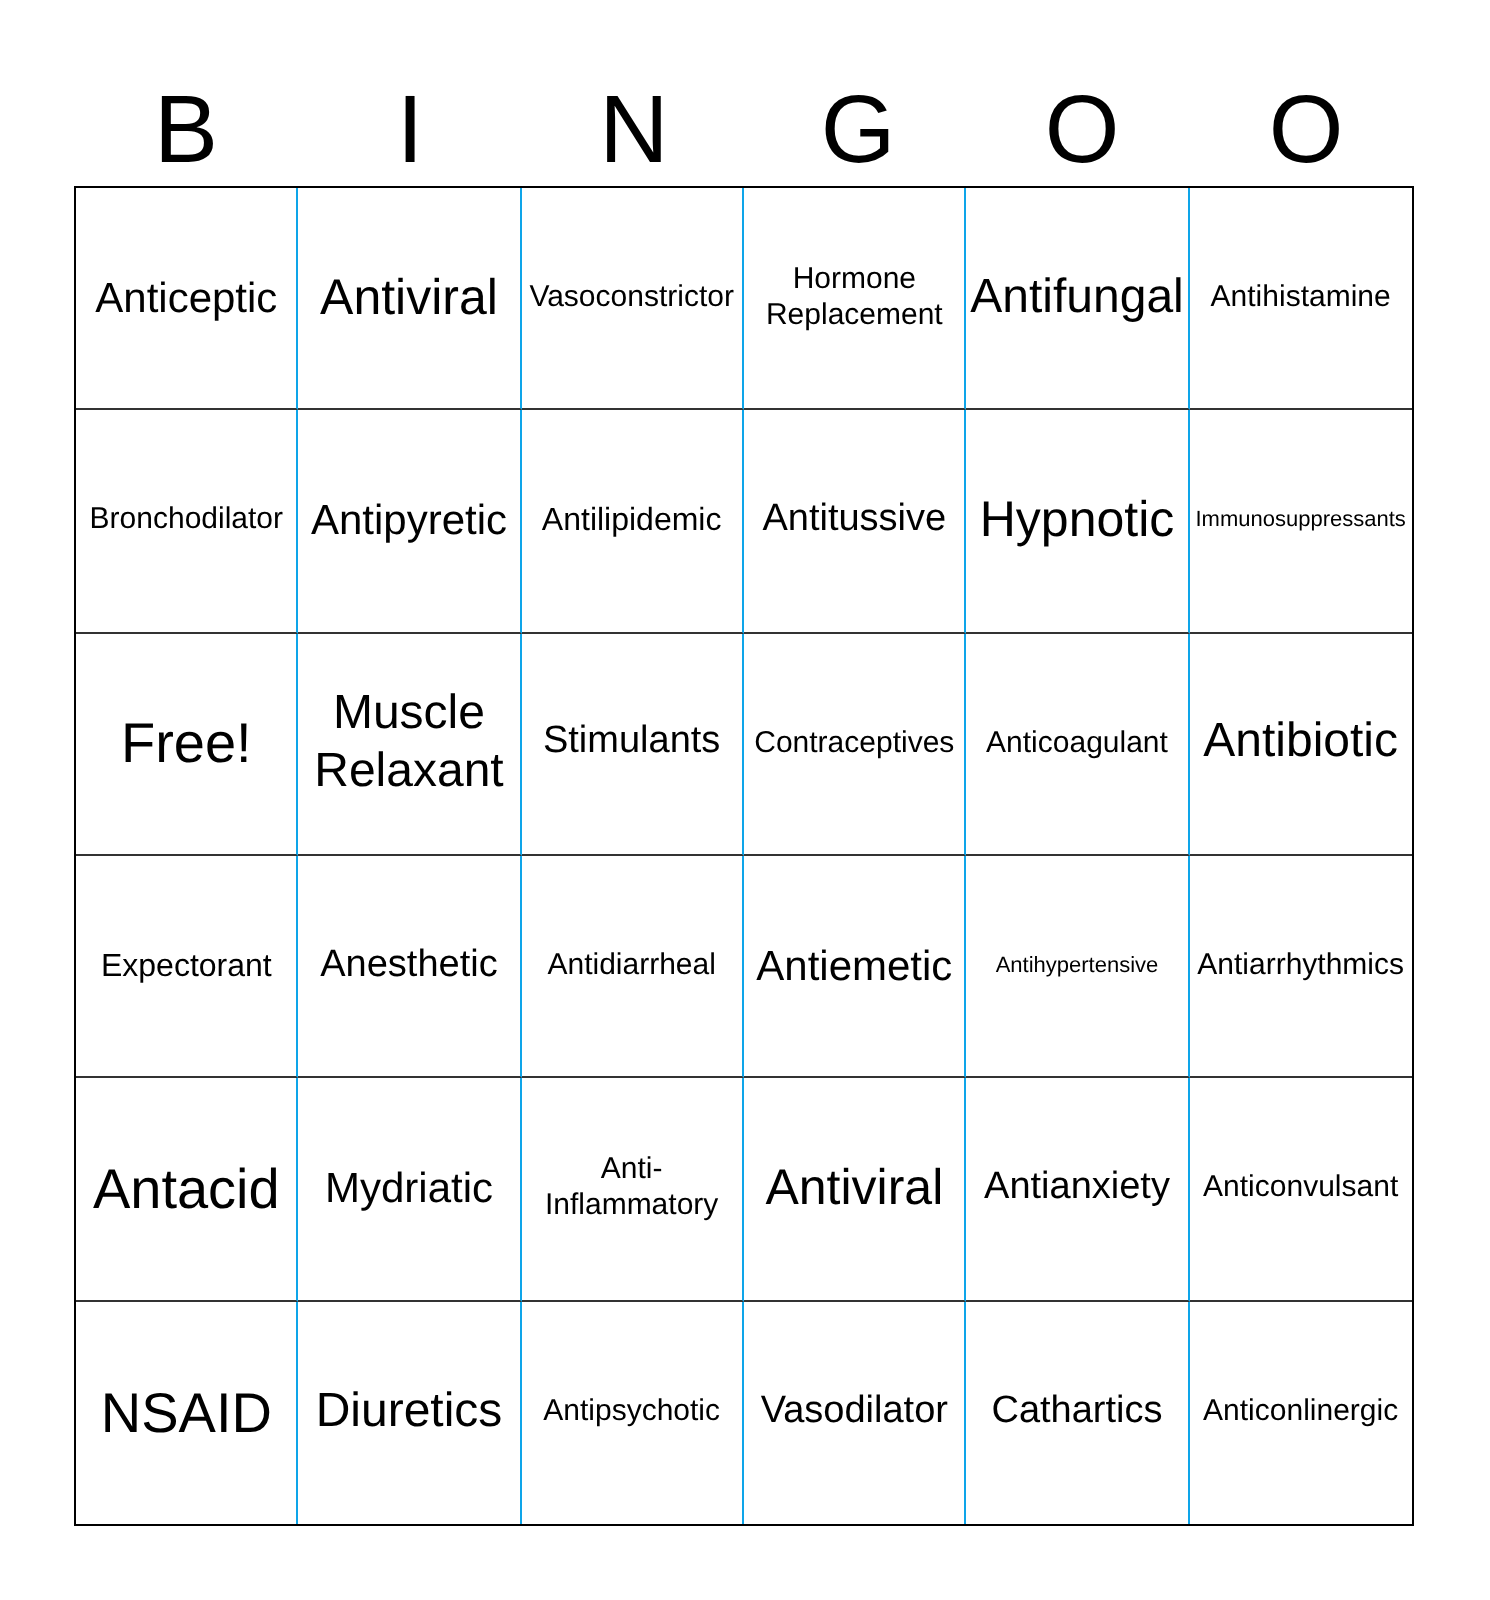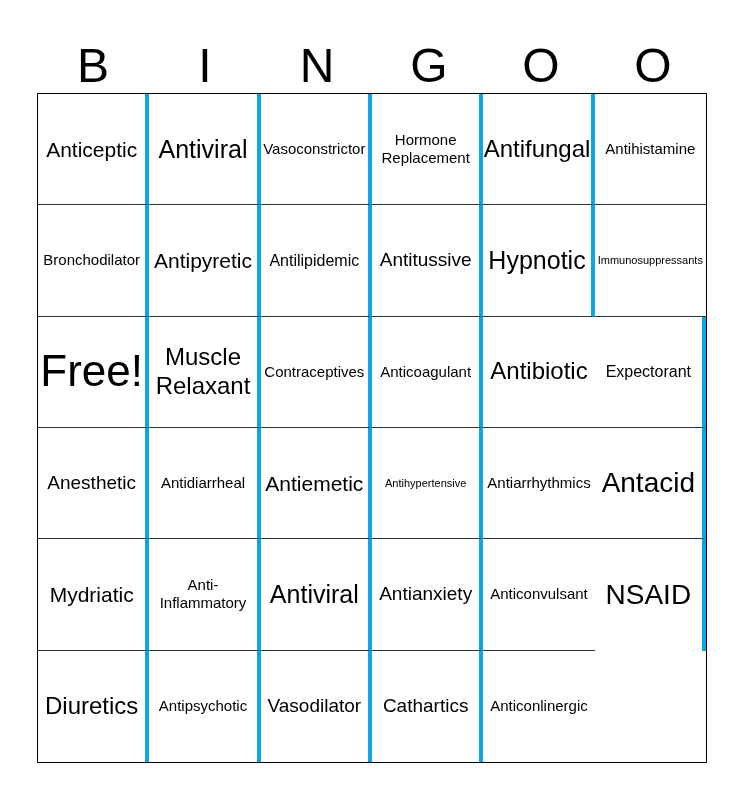--- a/index.html
+++ b/index.html
@@ -35,21 +35,21 @@
       top: 93px;
       width: 670px;
       height: 670px;
       display: grid;
       grid-template-columns: repeat(6, 1fr);
       grid-template-rows: repeat(6, 1fr);
       border: 1px solid #000;
       box-sizing: border-box;
     }
     .cell {
-      border-right: 4px solid #0ea5e9;
+      border-right: 1px solid #0ea5e9;
       border-bottom: 1px solid #333;
       display: flex;
       align-items: center;
       justify-content: center;
       text-align: center;
       box-sizing: border-box;
       padding: 2px;
       line-height: 1.2;
       overflow: hidden;
     }
@@ -57,21 +57,21 @@
     .cell.r5 { border-bottom: none; }
     .s12 { font-size: 11px; }
     .s14 { font-size: 15px; }
     .s15 { font-size: 15px; }
     .s16 { font-size: 16px; }
     .s18 { font-size: 19px; }
     .s20 { font-size: 21px; }
     .s22 { font-size: 24px; }
     .s24 { font-size: 25px; }
     .s28 { font-size: 28px; text-align: right; }
-    .s40 { font-size: 44px; }
+    .s40 { font-size: 28px; }
   </style>
 </head>
 <body>
 
 <div class="header">
   <div class="letter">B</div>
   <div class="letter">I</div>
   <div class="letter">N</div>
   <div class="letter">G</div>
   <div class="letter">O</div>
@@ -89,20 +89,21 @@
 
   <div class="cell s14">Bronchodilator</div>
   <div class="cell s20">Antipyretic</div>
   <div class="cell s16">Antilipidemic</div>
   <div class="cell s18">Antitussive</div>
   <div class="cell s24">Hypnotic</div>
   <div class="cell c5 s12">Immunosuppressants</div>
 
   <div class="cell s40">Free!</div>
   <div class="cell s22">Muscle Relaxant</div>
+  <div class="cell s18">Stimulants</div>
   <div class="cell s14">Contraceptives</div>
   <div class="cell s15">Anticoagulant</div>
   <div class="cell c5 s22">Antibiotic</div>
 
   <div class="cell s16">Expectorant</div>
   <div class="cell s18">Anesthetic</div>
   <div class="cell s15">Antidiarrheal</div>
   <div class="cell s20">Antiemetic</div>
   <div class="cell s12">Antihypertensive</div>
   <div class="cell c5 s14">Antiarrhythmics</div>

